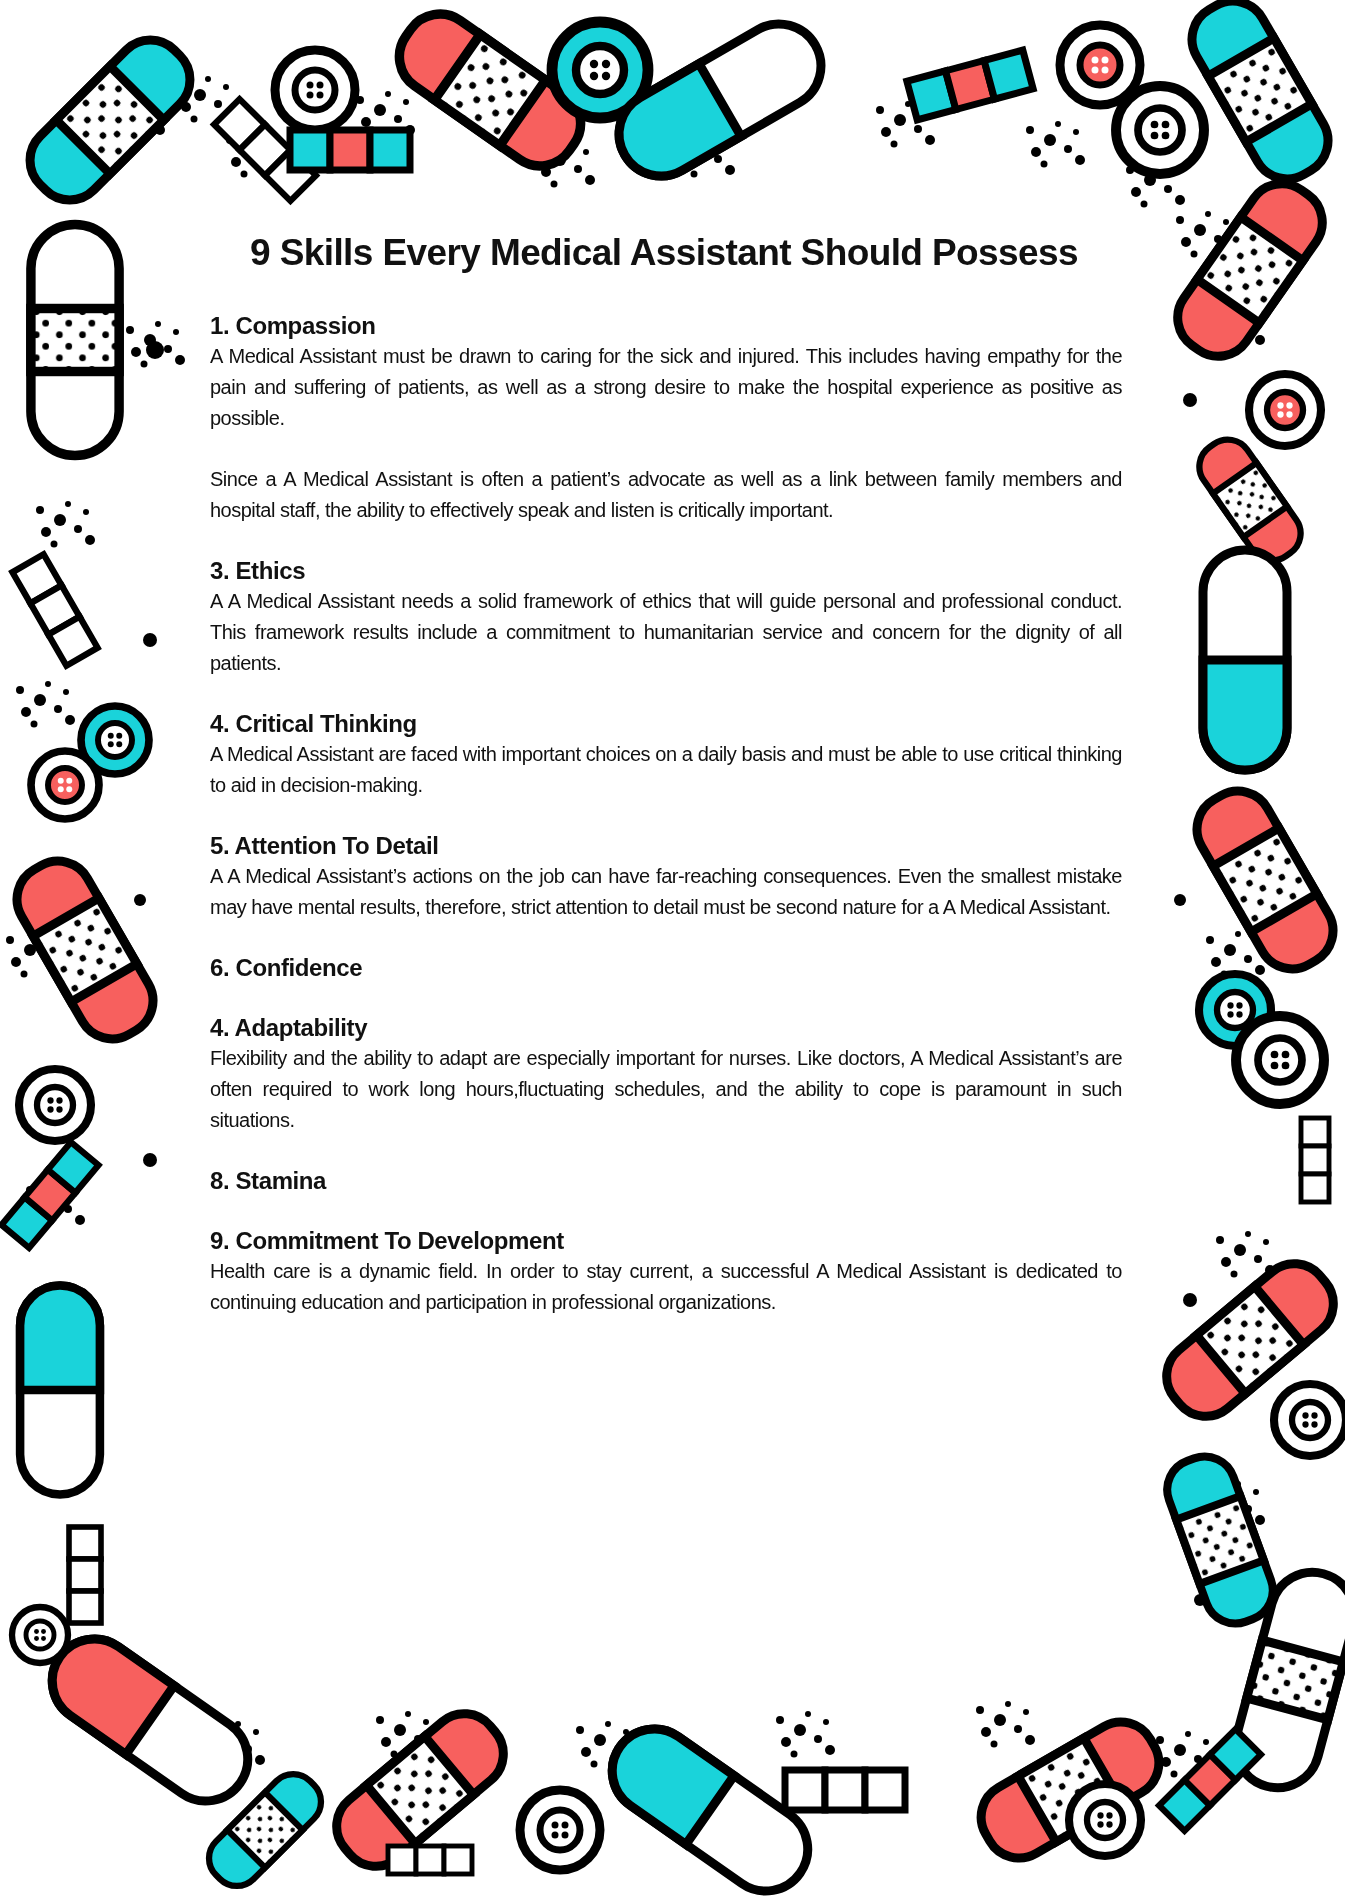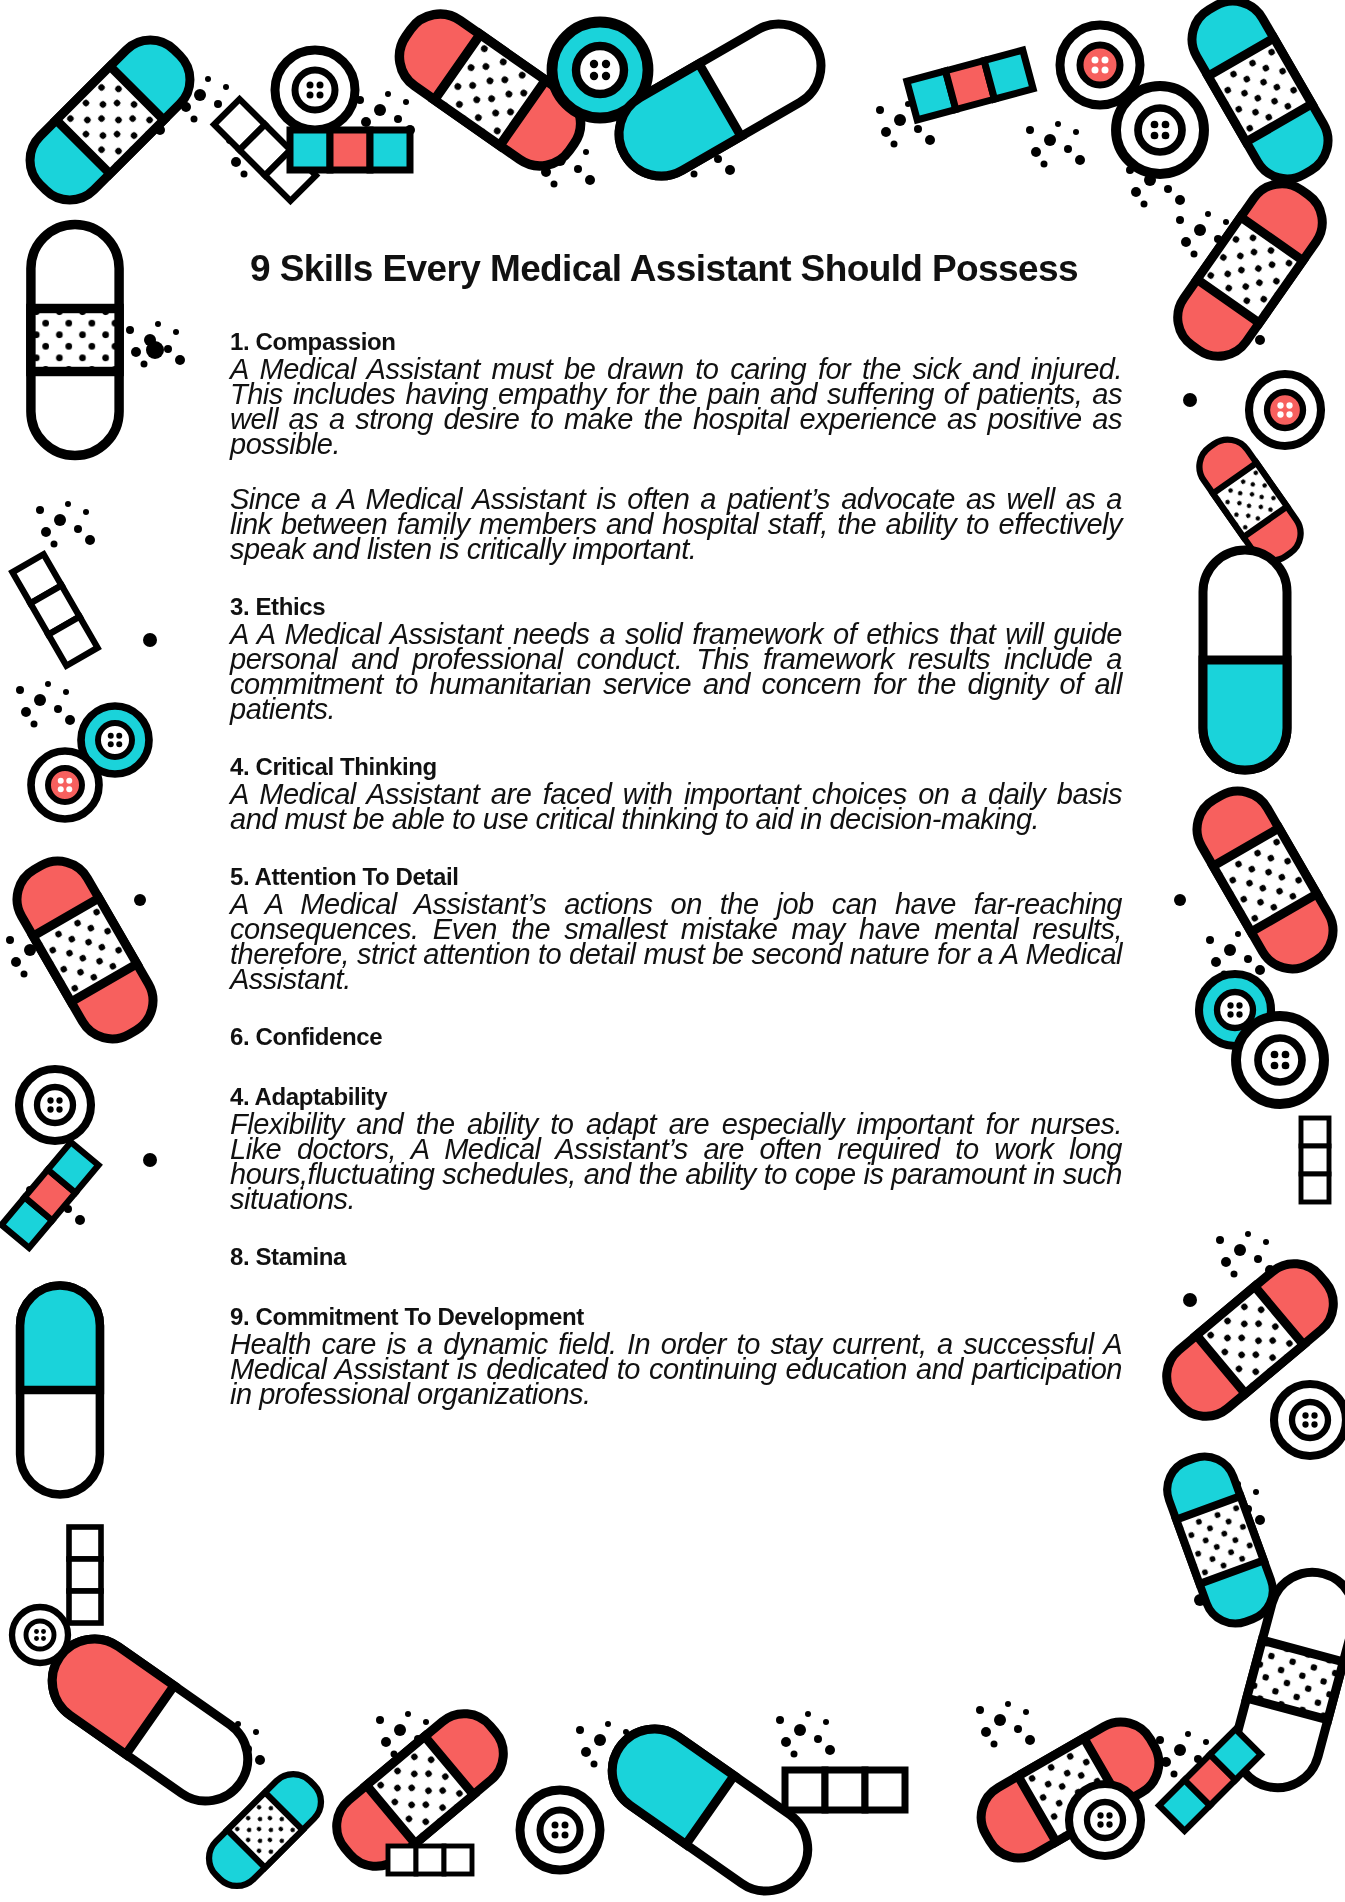--- a/index.html
+++ b/index.html
@@ -1,22 +1,22 @@
 <!DOCTYPE html>
 <html><head>
   <meta charset="utf-8">
   <style>
     html, body { margin: 0; padding: 0; background: #ffffff; }
     body { width: 1345px; height: 1902px; position: relative; overflow: hidden; font-family: "Liberation Sans", "DejaVu Sans", sans-serif; color: #111; }
     #border-art { position: absolute; left: 0; top: 0; width: 1345px; height: 1902px; z-index: 0; }
-    .content { position: absolute; left: 210px; top: 248px; width: 912px; z-index: 1; }
+    .content { position: absolute; left: 210px; top: 232px; width: 912px; z-index: 1; }
     .title { font-family: "Liberation Sans", sans-serif; font-weight: bold; font-size: 37px; letter-spacing: -0.6px; text-align: center; margin: 0 0 37px -6px; width: 920px; white-space: nowrap; }
-    .skill { margin-bottom: 30px; margin-left: 20px; }
+    .skill { margin-bottom: 30px; }
     .skill-heading { font-weight: bold; font-size: 24px; line-height: 30px; letter-spacing: -0.4px; margin: 0; }
-    .skill-body { font-size: 29px; line-height: 25px; text-align: justify; margin: 0; letter-spacing: -0.5px; font-style: italic; }
+    .skill-body { font-size: 20px; line-height: 31px; text-align: justify; margin: 0; letter-spacing: -0.5px; }
   </style>
 </head>
 <body>
 
 <svg id="border-art" viewBox="0 0 1345 1902" xmlns="http://www.w3.org/2000/svg">
   <defs>
     <pattern id="dots" width="22" height="22" patternUnits="userSpaceOnUse">
       <rect width="22" height="22" fill="#fff"></rect>
       <circle cx="6" cy="6" r="3.2" fill="#000"></circle>
       <circle cx="17" cy="15" r="3.2" fill="#000"></circle>

